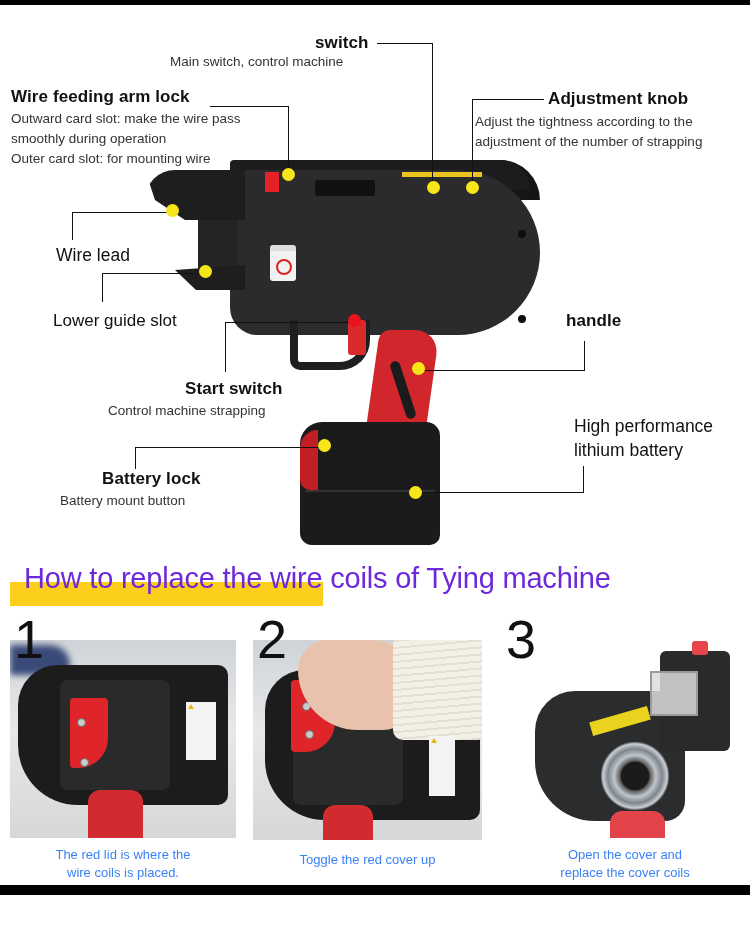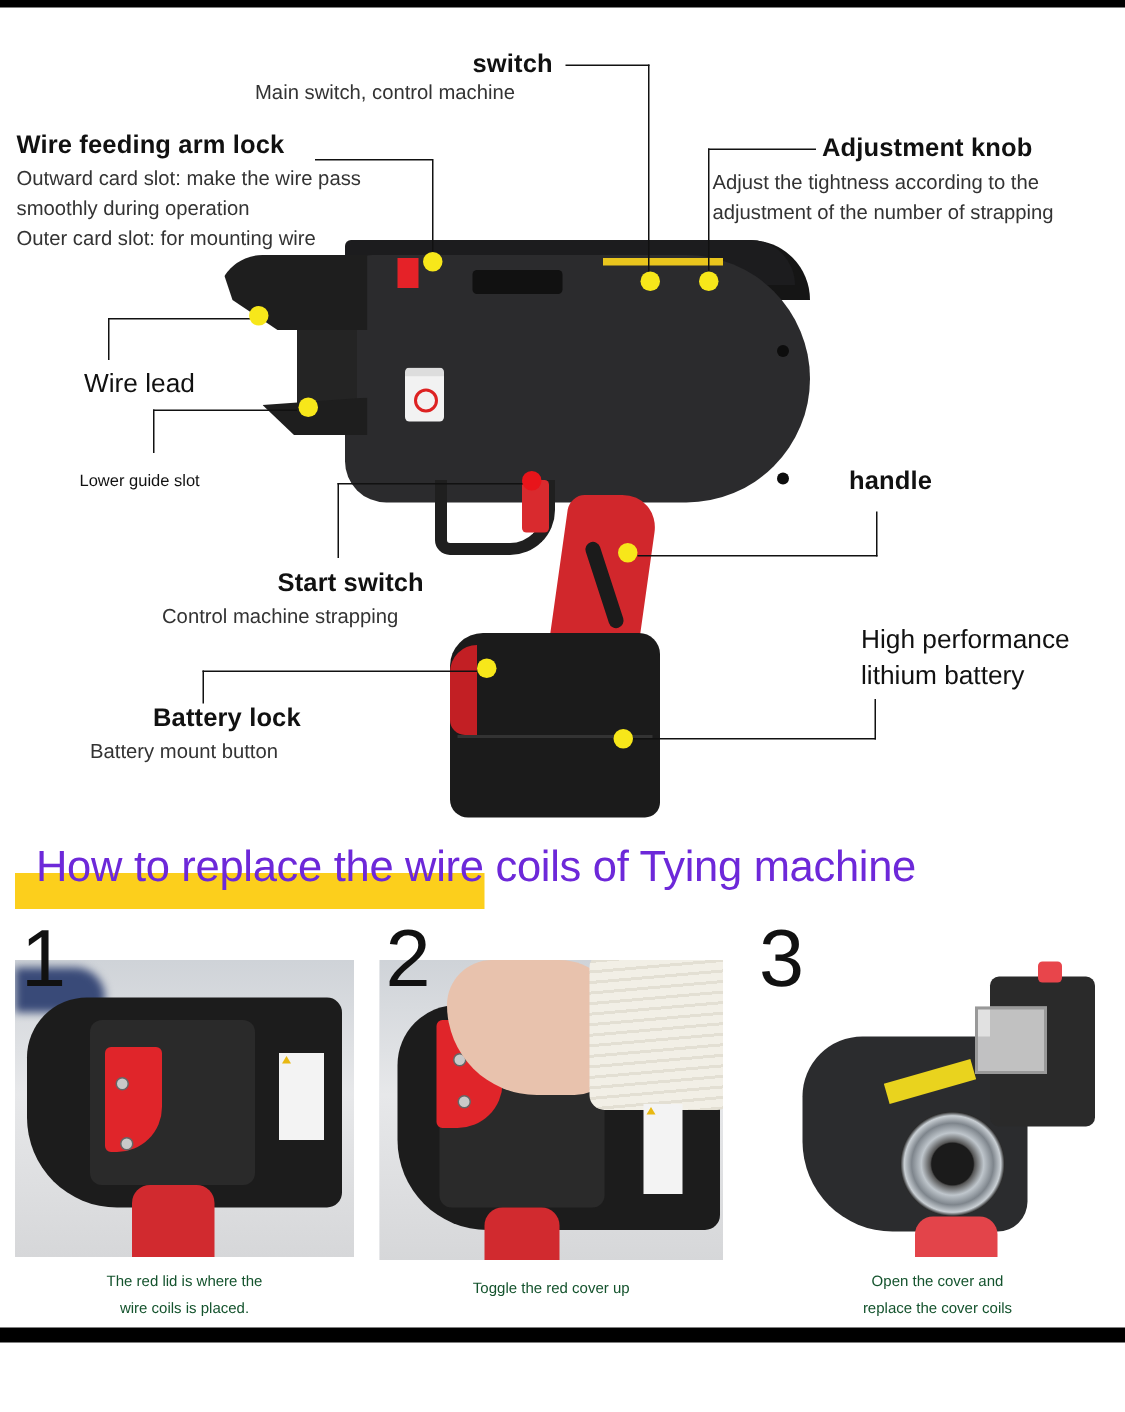--- a/index.html
+++ b/index.html
@@ -44,21 +44,21 @@
   .battery-red { position: absolute; left: 170px; top: 270px; width: 18px; height: 60px; background: #c21f24; border-radius: 18px 0 0 10px; }
   .battery-line { position: absolute; left: 175px; top: 330px; width: 130px; height: 2px; background: #333; }
   .bolt { position: absolute; width: 8px; height: 8px; border-radius: 50%; background: #0d0d0d; }
 
   
   .how-hl { position: absolute; left: 10px; top: 582px; width: 313px; height: 24px; background: #fccf1c; }
   .how-title { position: absolute; left: 24px; top: 562px; font-size: 29px; color: #6d28d9; white-space: nowrap; letter-spacing: -0.2px; }
 
   .step-num { position: absolute; font-size: 54px; color: #111; line-height: 54px; font-weight: normal; }
   .photo { position: absolute; overflow: hidden; background: #dadcdf; }
-  .cap { position: absolute; font-size: 10px; color: #14532d; text-align: center; line-height: 18px; white-space: nowrap; }
+  .cap { position: absolute; font-size: 13px; color: #3b82f6; text-align: center; line-height: 18px; white-space: nowrap; }
 
   
   .ph-bg-blur { position: absolute; inset: 0; background: linear-gradient(180deg, #cfd3d8 0%, #e7e8ea 45%, #d6d7d9 100%); }
   .ph-blue { position: absolute; left: 0; top: 5px; width: 60px; height: 30px; background: #394a78; border-radius: 0 20px 10px 0; filter: blur(3px); }
   .ph-housing { position: absolute; background: #1c1c1c; border-radius: 40px 10px 10px 60px; }
   .ph-plate { position: absolute; background: #2a2a2a; border-radius: 8px; }
   .ph-redlid { position: absolute; background: #e0252a; border-radius: 4px 4px 30px 4px; }
   .ph-screw { position: absolute; width: 9px; height: 9px; border-radius: 50%; background: #c9c9c9; border: 1px solid #666; }
   .ph-sticker { position: absolute; background: #f3f3f3; }
   .ph-sticker::before { content: ""; position: absolute; left: 2px; top: 2px; border-left: 3px solid transparent; border-right: 3px solid transparent; border-bottom: 5px solid #e8b811; }
@@ -116,21 +116,21 @@
   <div class="abs lbl-sub" style="left:475px; top:132px;">adjustment of the number of strapping</div>
   <div class="line" style="left:472px; top:99px; width:72px; height:1px;"></div>
   <div class="line" style="left:472px; top:99px; width:1px; height:82px;"></div>
   <div class="dot" style="left:466px; top:181px;"></div>
 
   <div class="abs lbl-title-n" style="left:56px; top:243px; font-size:17.5px;">Wire lead</div>
   <div class="line" style="left:72px; top:212px; width:95px; height:1px;"></div>
   <div class="line" style="left:72px; top:212px; width:1px; height:28px;"></div>
   <div class="dot" style="left:166px; top:204px;"></div>
 
-  <div class="abs lbl-title-n" style="left:53px; top:309px; font-size:11px;">Lower guide slot</div>
+  <div class="abs lbl-title-n" style="left:53px; top:309px; font-size:17px;">Lower guide slot</div>
   <div class="line" style="left:102px; top:273px; width:96px; height:1px;"></div>
   <div class="line" style="left:102px; top:273px; width:1px; height:29px;"></div>
   <div class="dot" style="left:199px; top:265px;"></div>
 
   <div class="abs lbl-title" style="left:566px; top:311px;">handle</div>
   <div class="line" style="left:425px; top:370px; width:160px; height:1px;"></div>
   <div class="line" style="left:584px; top:341px; width:1px; height:30px;"></div>
   <div class="dot" style="left:412px; top:362px;"></div>
 
   <div class="abs lbl-title" style="left:185px; top:379px;">Start switch</div>

